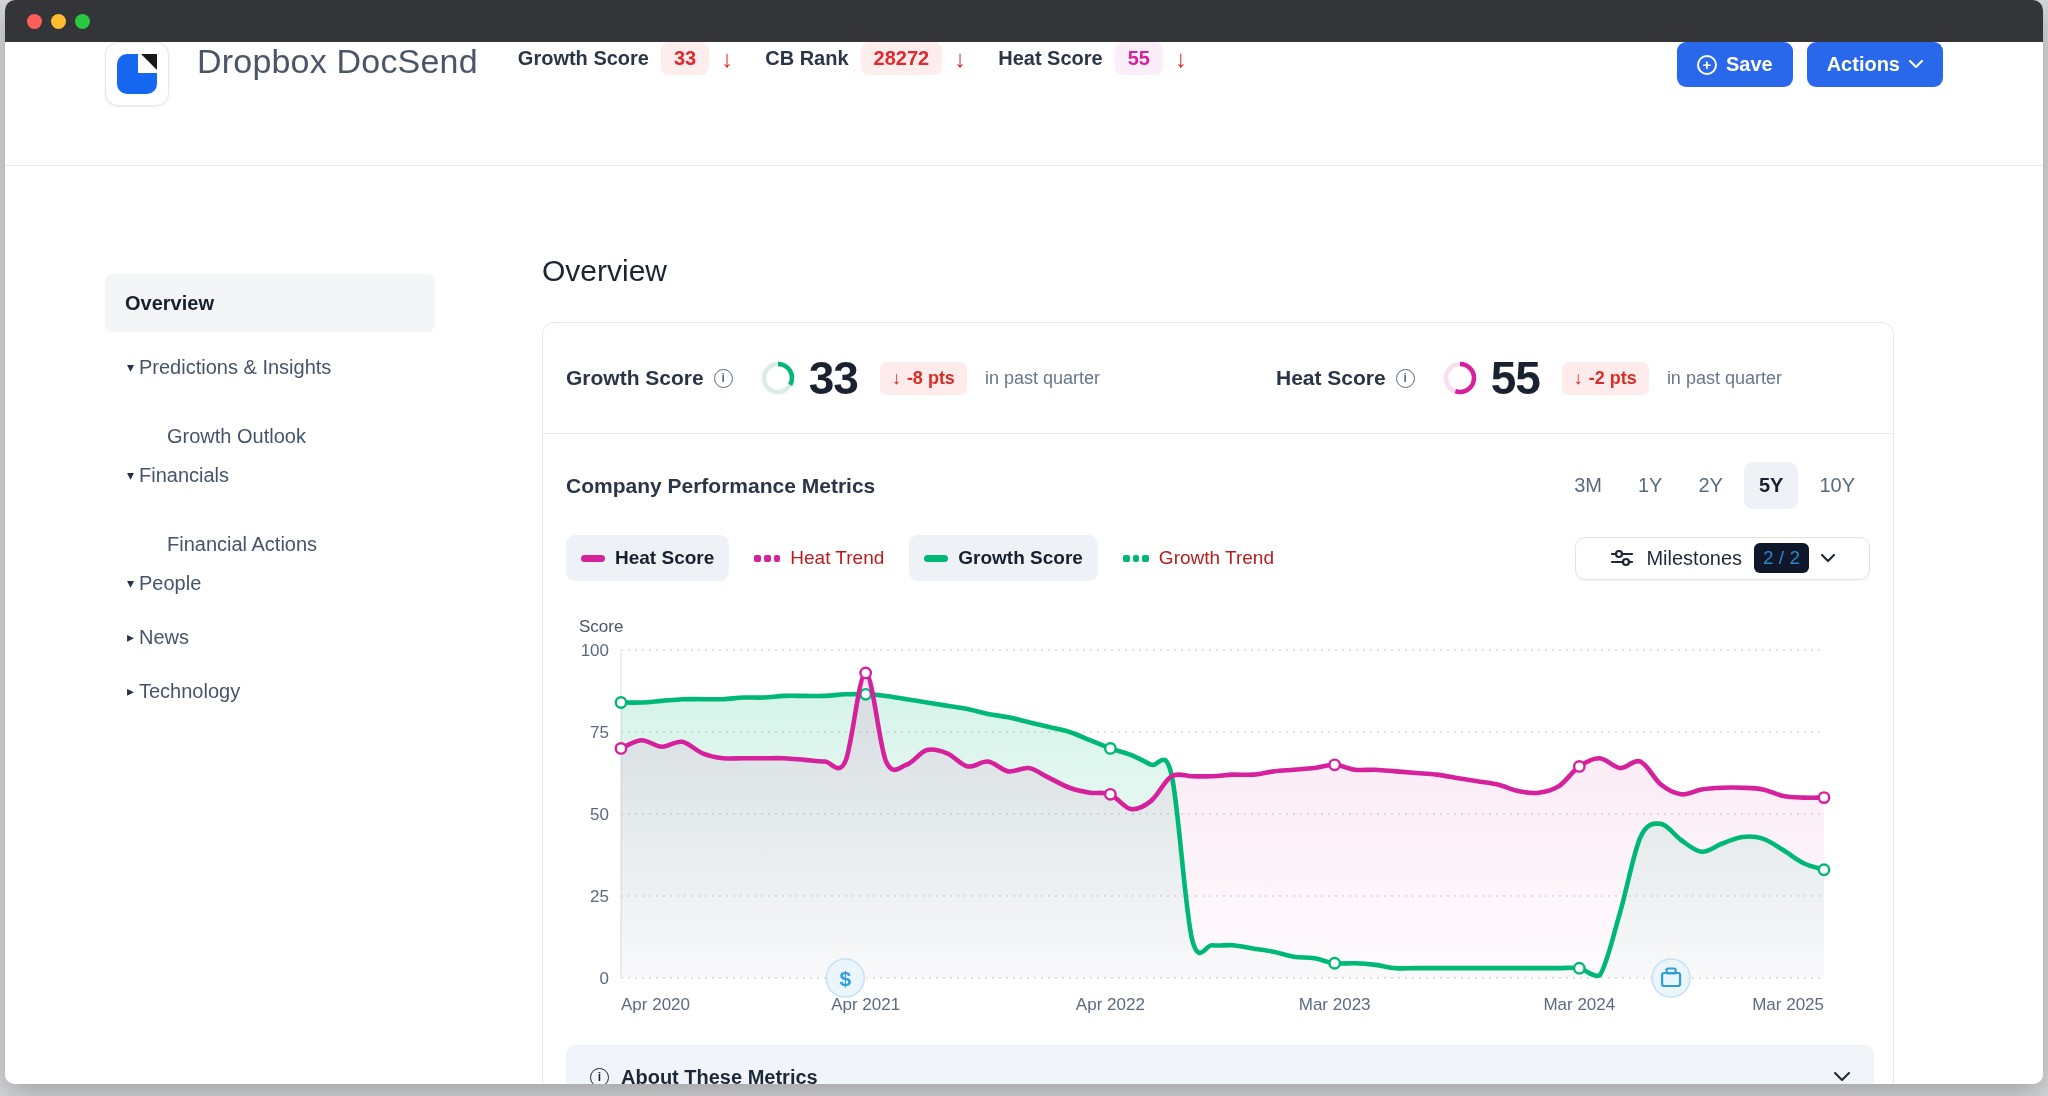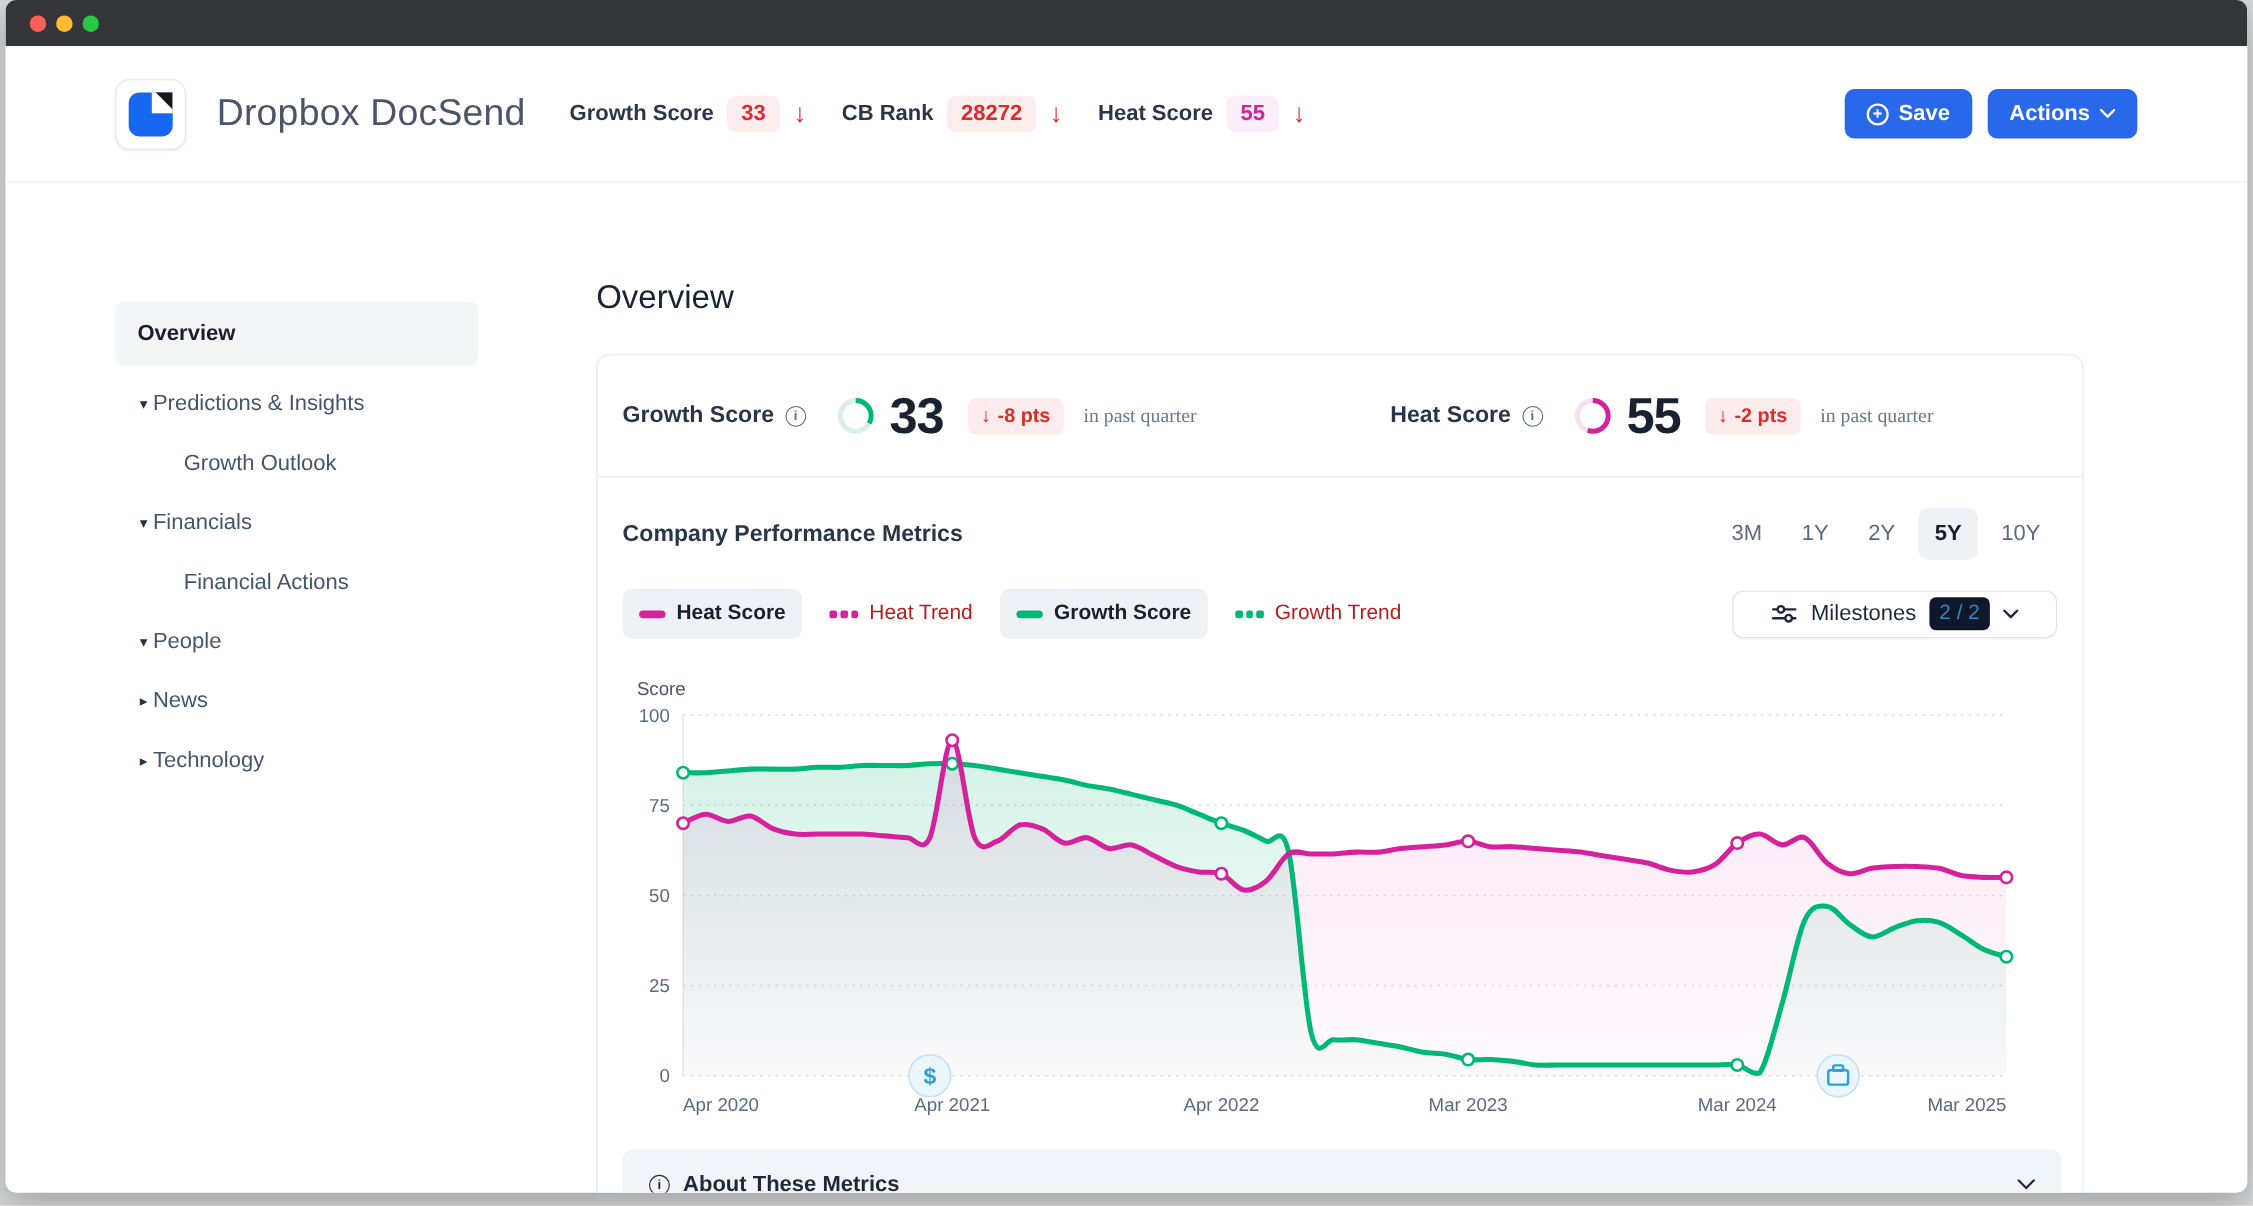--- a/index.html
+++ b/index.html
@@ -10,21 +10,21 @@
             border-radius:10px; overflow:hidden; background:#fff;
             box-shadow:0 10px 30px rgba(0,0,0,.25); }
 
   
   .titlebar { height:42px; background:#343539; display:flex; align-items:center; padding-left:22px; }
   .tl { width:15px; height:15px; border-radius:50%; margin-right:9px; }
   .tl.red{ background:#ff5f57; } .tl.yellow{ background:#febc2e; } .tl.green{ background:#28c840; }
 
   
   .appheader { height:124px; background:#fff; border-bottom:1px solid #e7eaee;
-               display:flex; align-items:center; padding:0 100px; }
+               display:flex; align-items:flex-start; padding:0 100px; }
   .logo { width:64px; height:64px; border:1px solid #e6e8ec; border-radius:13px; background:#fff;
           box-shadow:0 1px 3px rgba(0,0,0,.08); position:relative; display:flex; align-items:center; justify-content:center; }
   .logo-shape { width:40px; height:40px; position:relative; }
   .logo-blue { position:absolute; inset:0; background:#1667f2; border-radius:10px; border-top-right-radius:0; }
   .logo-notch { position:absolute; top:0; right:0; width:19px; height:19px; background:#fff; }
   .logo-fold { position:absolute; top:0; right:0; width:16px; height:16px; background:#17181a;
                clip-path:polygon(0 0, 100% 0, 100% 100%); }
   .company-title { font-size:34px; color:#4a5568; margin-left:28px; margin-right:40px; letter-spacing:.2px; }
   .hmetrics { display:flex; align-items:center; gap:14px; }
   .hmetric { display:flex; align-items:center; gap:12px; margin-right:18px; }
@@ -39,40 +39,40 @@
   .plus-circle { width:20px; height:20px; border:2px solid #fff; border-radius:50%;
                  display:inline-flex; align-items:center; justify-content:center; font-size:15px; font-weight:700; line-height:1; }
   .chev { display:inline-block; }
 
   
   .content { position:relative; background:#fff; height:936px; }
   .sidebar { position:absolute; left:100px; top:108px; width:330px; }
   .side-item { display:flex; align-items:center; height:54px; font-size:20px; color:#44556b; cursor:pointer; }
   .side-item.active { background:#f4f5f6; border-radius:8px; font-weight:700; color:#17202e; padding-left:20px; height:58px; margin-bottom:8px; }
   .caret { width:34px; text-align:left; padding-left:22px; font-size:14px; color:#253246; }
-  .side-sub { padding-left:62px; }
+  .side-sub { padding-left:62px;align-items:flex-end; }
 
   .main { position:absolute; left:537px; top:0; width:1352px; }
   .page-title { font-size:30px; font-weight:500; color:#1a2433; margin-top:88px; }
 
   .card { margin-top:34px; width:1352px; height:806px; border:1px solid #e4e8ee; border-radius:12px; background:#fff; position:relative; }
 
   
   .score-row { height:110px; display:flex; align-items:center; padding:0 23px; }
   .score-col { display:flex; align-items:center; }
   .score-col.second { margin-left:176px; }
   .score-label { font-size:21px; font-weight:700; color:#2a3648; }
   .info-i { width:19px; height:19px; border:1.6px solid #5a6b80; border-radius:50%; color:#5a6b80;
             display:inline-flex; align-items:center; justify-content:center; font-size:12px; font-weight:700; margin-left:10px; }
   .donut { margin-left:26px; }
   .score-num { font-size:46px; font-weight:800; color:#182230; letter-spacing:-1px; margin-left:12px; }
   .delta-badge { margin-left:22px; background:#fdeceb; color:#d92d26; font-size:18px; font-weight:600;
                  border-radius:7px; padding:6px 12px; display:flex; align-items:center; gap:6px; }
   .delta-badge .down-arrow { font-size:18px; color:#d92d26; }
-  .quarter-note { margin-left:18px; font-size:18px; color:#66788d;font-family:Liberation Serif, serif; }
+  .quarter-note { margin-left:18px; font-size:18px; color:#66788d; }
 
   .divider { height:1px; background:#e7eaee; }
 
   
   .cpm-row { display:flex; align-items:center; padding:28px 23px 0 23px; }
   .cpm-title { font-size:21px; font-weight:700; color:#2a3648; }
   .ranges { margin-left:auto; display:flex; align-items:center; gap:6px; }
   .range-tab { font-size:20px; color:#5a6b80; padding:12px 15px; border-radius:9px; cursor:pointer; }
   .range-tab.active { background:#eef2f6; color:#17202e; font-weight:700; }
 

